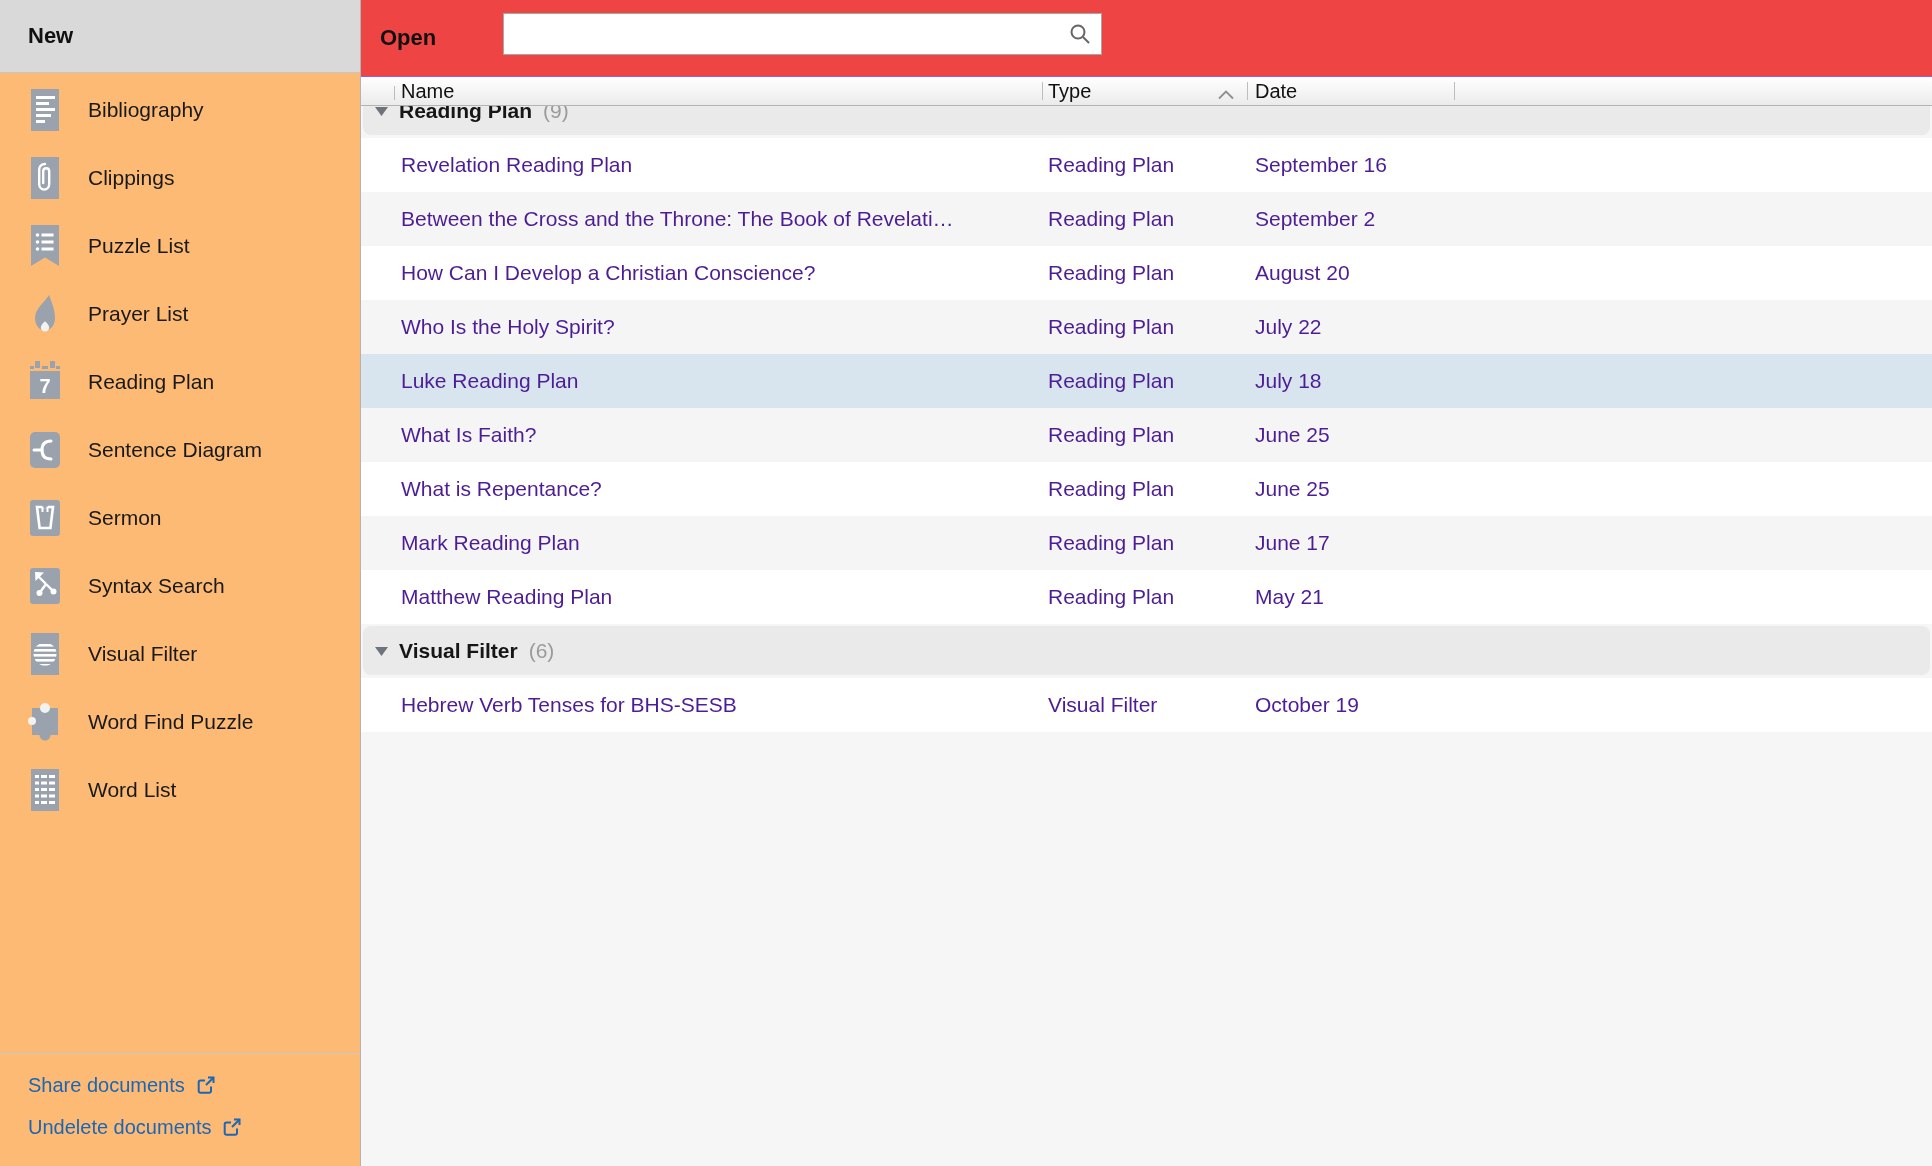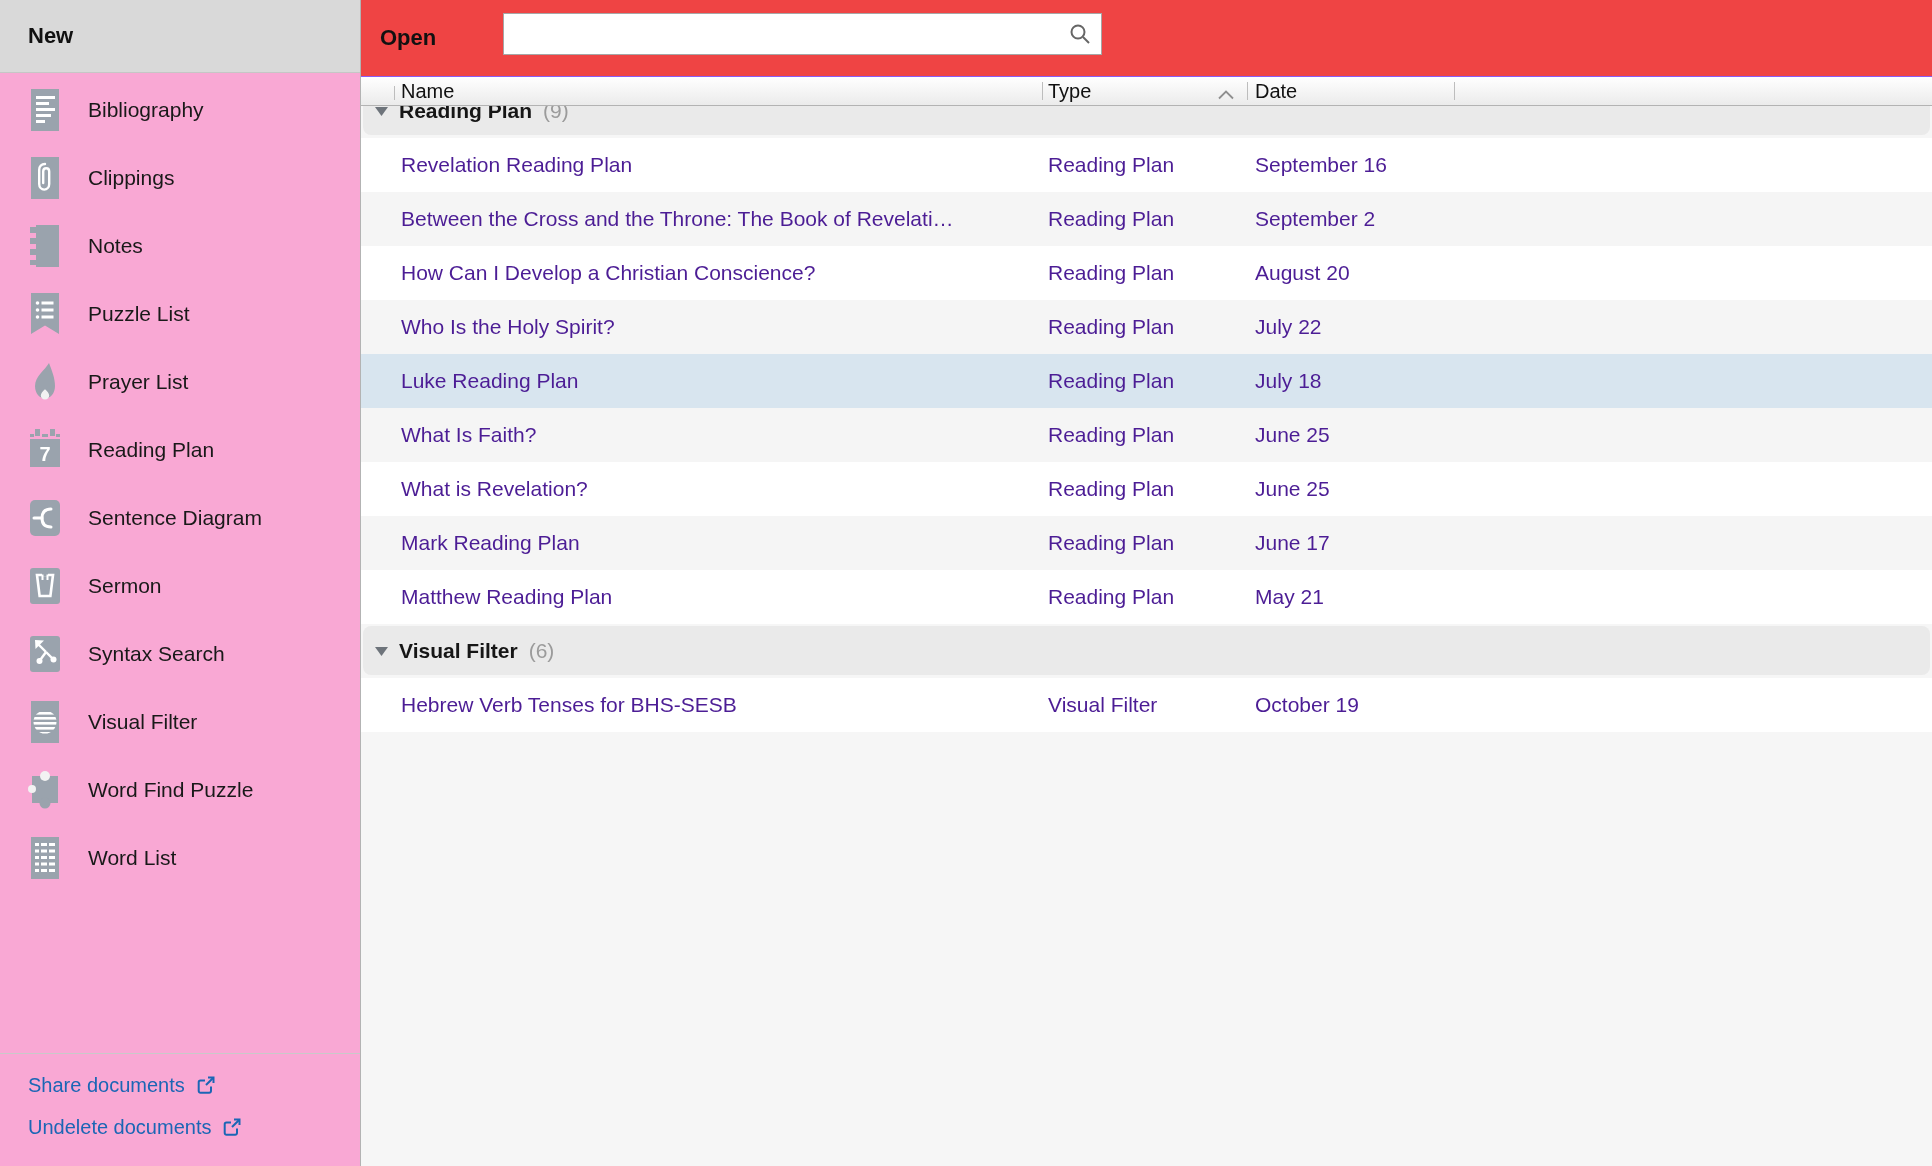--- a/index.html
+++ b/index.html
@@ -1,20 +1,20 @@
 <!DOCTYPE html>
 <html><head>
 <meta charset="utf-8">
 <style>
   html,body{margin:0;padding:0;background:#ffffff;}
   .stage{position:relative;width:1932px;height:1166px;overflow:hidden;background:#ffffff;
          font-family:"Liberation Sans",sans-serif;color:#1a1a1a;}
 
   
-  .sidebar{position:absolute;left:0;top:0;width:360px;height:1166px;background:#f9a8d4;
+  .sidebar{position:absolute;left:0;top:0;width:360px;height:1166px;background:#fdba74;
            border-right:1px solid #b3b3b3;box-sizing:content-box;}
   .sidebar-header{height:72px;background:#d9d9d9;border-bottom:1px solid #c6c6c6;
                   display:flex;align-items:center;padding-left:28px;}
   .new-title{font-weight:bold;font-size:22px;color:#111;}
   .side-items{padding-top:3px;}
   .side-item{height:68px;display:flex;align-items:center;padding-left:27px;gap:25px;cursor:pointer;}
   .side-icon{width:36px;height:44px;display:flex;align-items:center;justify-content:center;flex:0 0 36px;}
   .side-label{font-size:21px;color:#191919;white-space:nowrap;}
   .side-footer{position:absolute;left:0;top:1053px;width:360px;bottom:0;border-top:1px solid #c9c9c9;
                padding:16px 0 0 28px;box-sizing:border-box;display:flex;flex-direction:column;gap:12px;}
@@ -87,34 +87,20 @@
           <span class="side-label">Bibliography</span>
         </div>
         <div class="side-item">
           <span class="side-icon">
             <svg width="34" height="42" viewBox="0 0 34 42">
               <rect x="3" y="0" width="28" height="42" fill="#9AA3AD"></rect>
               <path d="M17 7 c-3.6 0 -5.8 2.4 -5.8 5.8 V27 c0 3.3 2.3 5.6 5 5.6 s5 -2.3 5 -5.6 V14.5 c0 -1.9 -1.3 -3.2 -3 -3.2 s-3 1.3 -3 3.2 V26" fill="none" stroke="#fff" stroke-width="2.4" stroke-linecap="round"></path>
             </svg>
           </span>
           <span class="side-label">Clippings</span>
-        </div>
-        <div class="side-item">
-          <span class="side-icon">
-            <svg width="34" height="42" viewBox="0 0 34 42">
-              <rect x="8" y="0" width="23" height="42" fill="#9AA3AD"></rect>
-              <g fill="#9AA3AD">
-                <rect x="2" y="2" width="6" height="6"></rect>
-                <rect x="2" y="13" width="6" height="6"></rect>
-                <rect x="2" y="24" width="6" height="6"></rect>
-                <rect x="2" y="35" width="6" height="5"></rect>
-              </g>
-            </svg>
-          </span>
-          <span class="side-label">Notes</span>
         </div>
         <div class="side-item">
           <span class="side-icon">
             <svg width="34" height="42" viewBox="0 0 34 42">
               <path d="M3 0 h28 v41 l-14 -8.5 L3 41 Z" fill="#9AA3AD"></path>
               <g fill="#fff">
                 <circle cx="9.5" cy="10" r="1.8"></circle>
                 <rect x="13.5" y="8.5" width="12" height="3"></rect>
                 <circle cx="9.5" cy="17" r="1.8"></circle>
                 <rect x="13.5" y="15.5" width="12" height="3"></rect>
@@ -324,21 +310,21 @@
             <span class="cell name">Luke Reading Plan</span>
             <span class="cell">Reading Plan</span>
             <span class="cell">July 18</span>
           </div>
           <div class="row slot alt">
             <span class="cell name">What Is Faith?</span>
             <span class="cell">Reading Plan</span>
             <span class="cell">June 25</span>
           </div>
           <div class="row slot">
-            <span class="cell name">What is Revelation?</span>
+            <span class="cell name">What is Repentance?</span>
             <span class="cell">Reading Plan</span>
             <span class="cell">June 25</span>
           </div>
           <div class="row slot alt">
             <span class="cell name">Mark Reading Plan</span>
             <span class="cell">Reading Plan</span>
             <span class="cell">June 17</span>
           </div>
           <div class="row slot">
             <span class="cell name">Matthew Reading Plan</span>

